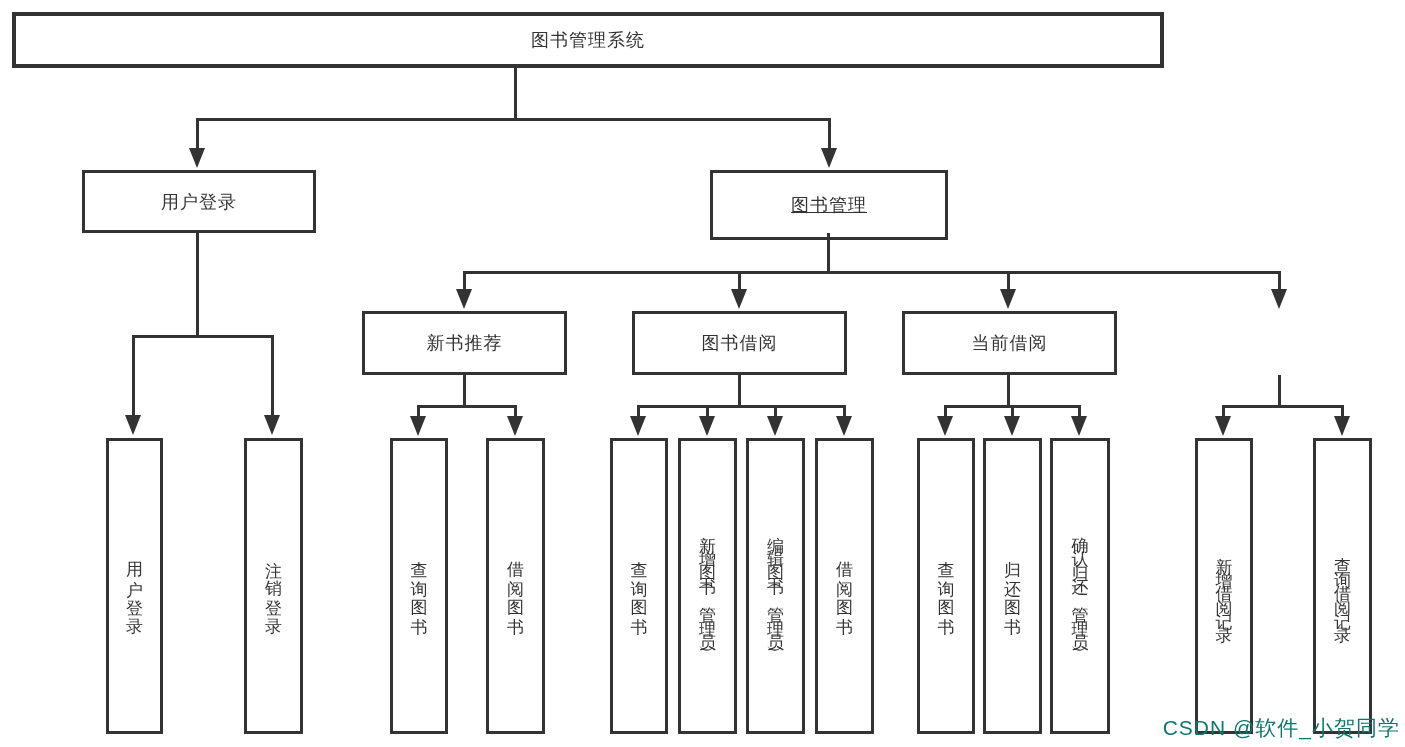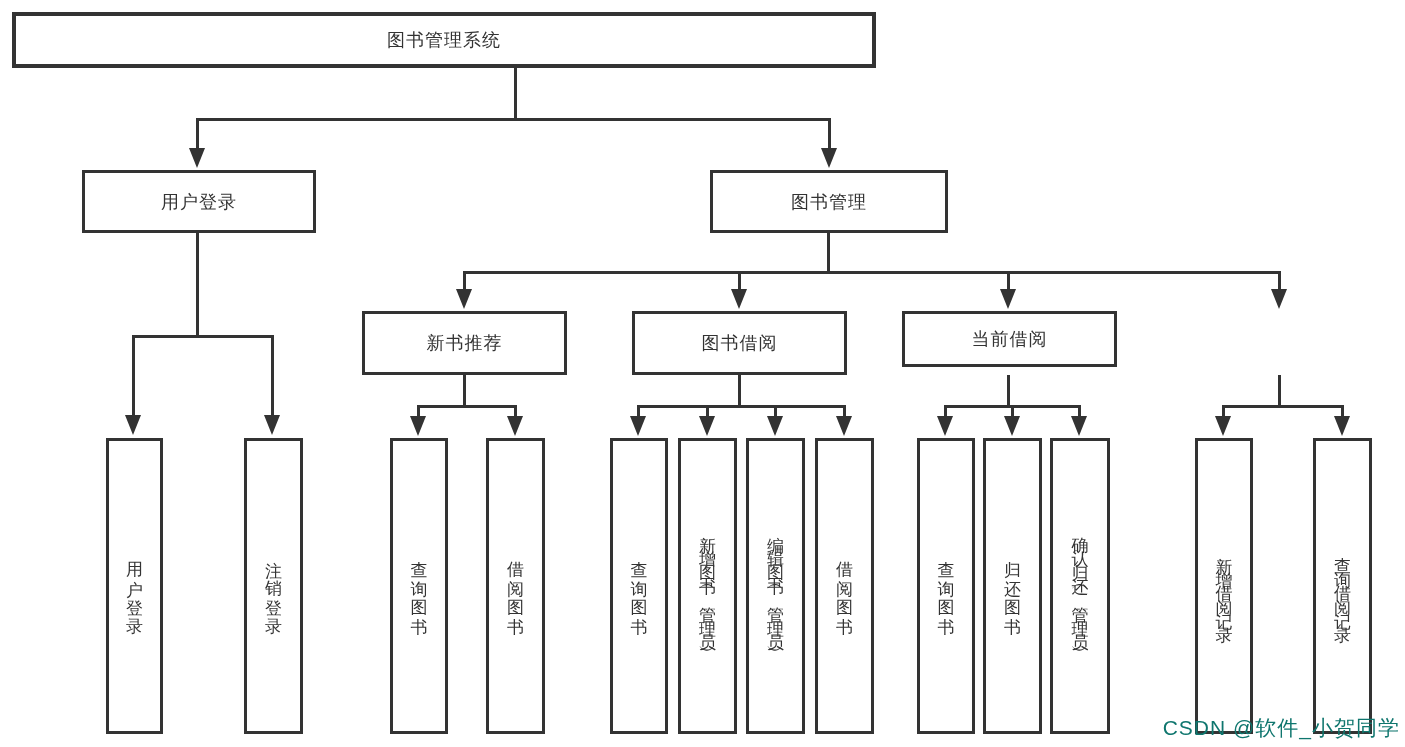--- a/index.html
+++ b/index.html
@@ -69,33 +69,33 @@
     color: #0f766e;
     letter-spacing: 1px;
     white-space: nowrap;
   }
 </style>
 </head>
 <body>
 
 <div class="canvas">
 
-  <div class="node root" style="left:12px; top:12px; width:864px; height:56px;">
+  <div class="node root" style="left:12px; top:12px; width:1152px; height:56px;">
     <span>图书管理系统</span>
   </div>
 
   <div class="vline" style="left:514px; top:68px; height:50px;"></div>
   <div class="hline" style="left:197px; top:118px; width:634px;"></div>
   <div class="varrow" style="left:196px; top:118px; height:30px;"></div>
   <div class="varrow" style="left:828px; top:118px; height:30px;"></div>
 
   <div class="node" style="left:82px; top:170px; width:234px; height:63px;">
     <span>用户登录</span>
   </div>
-  <div class="node" style="left:710px; top:170px; width:238px; height:63px;">
+  <div class="node" style="left:710px; top:170px; width:238px; height:70px;text-decoration:underline;">
     <span>图书管理</span>
   </div>
 
   <div class="vline" style="left:196px; top:233px; height:102px;"></div>
   <div class="hline" style="left:133px; top:335px; width:141px;"></div>
   <div class="varrow" style="left:132px; top:335px; height:80px;"></div>
   <div class="varrow" style="left:271px; top:335px; height:80px;"></div>
 
   <div class="vline" style="left:827px; top:233px; height:38px;"></div>
   <div class="hline" style="left:463px; top:271px; width:818px;"></div>
@@ -103,21 +103,21 @@
   <div class="varrow" style="left:738px; top:271px; height:18px;"></div>
   <div class="varrow" style="left:1007px; top:271px; height:18px;"></div>
   <div class="varrow" style="left:1278px; top:271px; height:18px;"></div>
 
   <div class="node" style="left:632px; top:311px; width:215px; height:64px;">
     <span>图书借阅</span>
   </div>
   <div class="node" style="left:362px; top:311px; width:205px; height:64px;">
     <span>新书推荐</span>
   </div>
-  <div class="node" style="left:902px; top:311px; width:215px; height:56px;">
+  <div class="node" style="left:902px; top:311px; width:215px; height:64px;">
     <span>当前借阅</span>
   </div>
 
   <div class="vline" style="left:463px; top:375px; height:30px;"></div>
   <div class="hline" style="left:417px; top:405px; width:100px;"></div>
   <div class="varrow" style="left:417px; top:405px; height:11px;"></div>
   <div class="varrow" style="left:514px; top:405px; height:11px;"></div>
 
   <div class="vline" style="left:738px; top:375px; height:30px;"></div>
   <div class="hline" style="left:637px; top:405px; width:209px;"></div>

